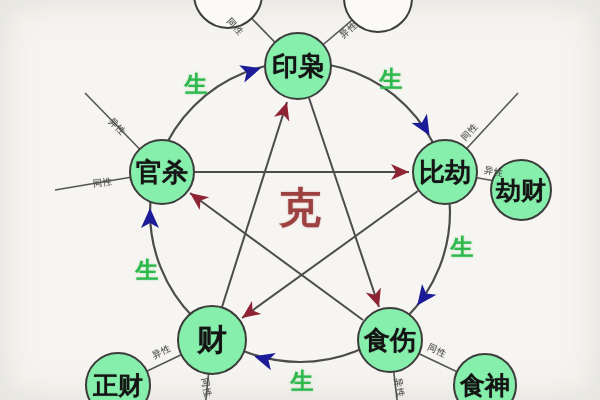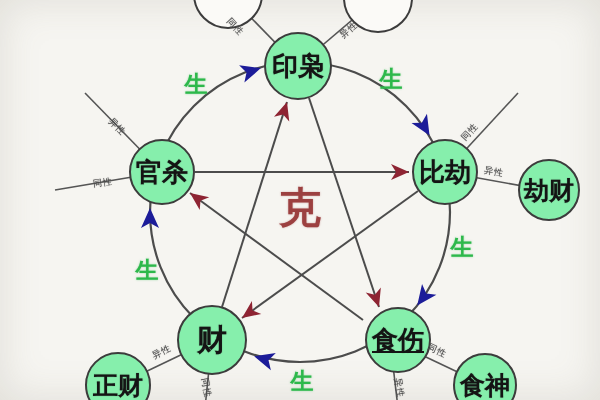--- a/index.html
+++ b/index.html
@@ -94,31 +94,31 @@
 
   <div class="node node-cut" style="left:193px;top:-41px;width:70px;height:70px;"></div>
   <div class="node node-cut" style="left:343px;top:-37px;width:70px;height:70px;"></div>
 
   <div class="node node-inner" style="left:264px;top:32px;width:68px;height:68px;">
     <span>印枭</span>
   </div>
   <div class="node node-inner" style="left:412px;top:139px;width:66px;height:66px;font-family:Liberation Mono, monospace;">
     <span>比劫</span>
   </div>
-  <div class="node node-inner" style="left:365px;top:307px;width:66px;height:66px;text-decoration:underline;">
+  <div class="node node-inner" style="left:357px;top:307px;width:66px;height:66px;">
     <span>食伤</span>
   </div>
   <div class="node node-cai" style="left:177px;top:305px;width:70px;height:70px;">
     <span>财</span>
   </div>
   <div class="node node-inner" style="left:129px;top:139px;width:66px;height:66px;">
     <span>官杀</span>
   </div>
 
-  <div class="node node-outer" style="left:518px;top:159px;width:62px;height:62px;">
+  <div class="node node-outer" style="left:490px;top:159px;width:62px;height:62px;">
     <span>劫财</span>
   </div>
   <div class="node node-outer" style="left:85px;top:352px;width:66px;height:66px;">
     <span>正财</span>
   </div>
   <div class="node node-outer" style="left:453px;top:353px;width:64px;height:64px;">
     <span>食神</span>
   </div>
 
   <span class="ke" style="left:300px;top:208px;">克</span>

